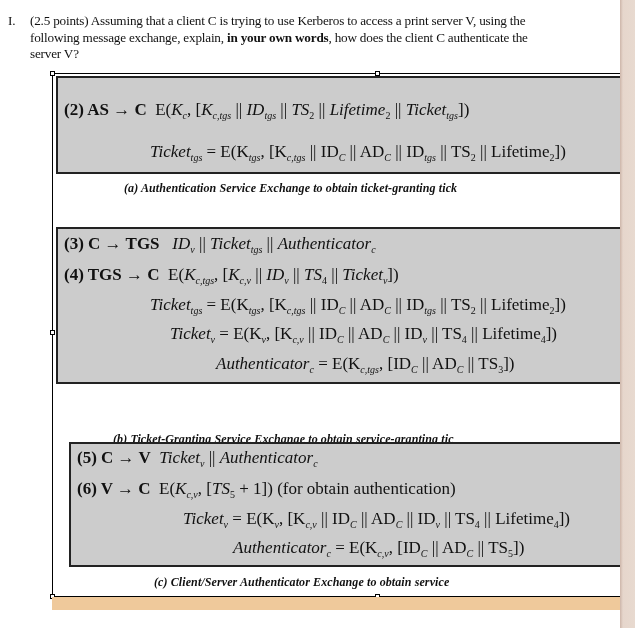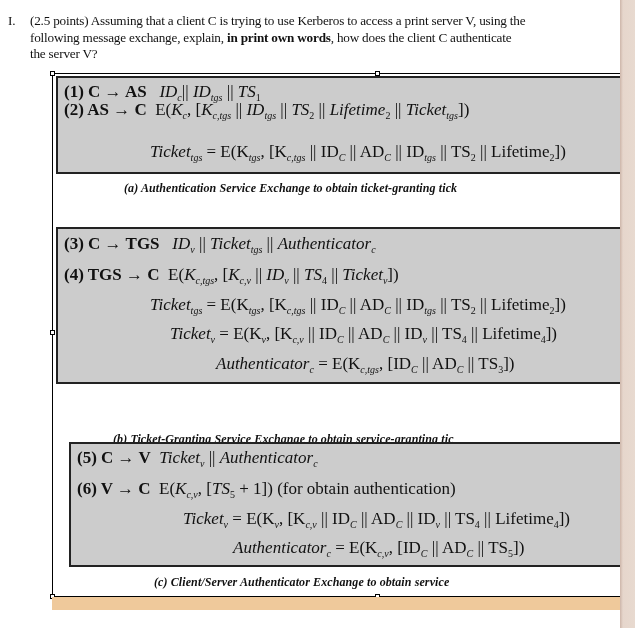--- a/index.html
+++ b/index.html
@@ -44,35 +44,31 @@
   }
   .peach-bar {
     position:absolute; left:52px; top:597px; width:568px; height:13px; background:#efc99b;
   }
 </style>
 </head>
 <body>
 
 <div class="question">
   <span class="num">I.</span>
-  <span class="qtext"><span>(2.5 points) Assuming that a client C is trying to use Kerberos to access a print server V, using the following message exchange, explain, </span><b>in print own words</b><span>, how does the client C authenticate the server V?</span></span>
+  <span class="qtext"><span>(2.5 points) Assuming that a client C is trying to use Kerberos to access a print server V, using the following message exchange, explain, </span><b>in your own words</b><span>, how does the client C authenticate the server V?</span></span>
 </div>
 
 <div class="figure-frame"></div>
 <div class="handle" style="left:50px; top:71px;"></div>
 <div class="handle" style="left:375px; top:71px;"></div>
 <div class="handle" style="left:50px; top:330px;"></div>
 <div class="handle" style="left:50px; top:594px;"></div>
 <div class="handle" style="left:375px; top:594px;"></div>
 
 <div class="box" style="top:76px; height:98px;">
-  <div class="line" style="left:6px; top:4px;">
-    <span class="b">(1) C </span><span class="b">→</span><span class="b"> AS</span>&nbsp;&nbsp;
-    <i>ID</i><sub><i>c</i></sub>|| <i>ID</i><sub><i>tgs</i></sub> || <i>TS</i><sub>1</sub>
-  </div>
   <div class="line" style="left:6px; top:22px;">
     <span class="b">(2) AS </span><span class="b">→</span><span class="b"> C</span>&nbsp;
     E(<i>K</i><sub><i>c</i></sub>, [<i>K</i><sub><i>c,tgs</i></sub> || <i>ID</i><sub><i>tgs</i></sub> || <i>TS</i><sub>2</sub> || <i>Lifetime</i><sub>2</sub> || <i>Ticket</i><sub><i>tgs</i></sub>])
   </div>
   <div class="line" style="left:92px; top:64px;">
     <i>Ticket</i><sub><i>tgs</i></sub> = E(K<sub><i>tgs</i></sub>, [K<sub><i>c,tgs</i></sub> || ID<sub><i>C</i></sub> || AD<sub><i>C</i></sub> || ID<sub><i>tgs</i></sub> || TS<sub>2</sub> || Lifetime<sub>2</sub>])
   </div>
 </div>
 <div class="caption" style="left:124px; top:181px;">(a) Authentication Service Exchange to obtain ticket-granting tick</div>
 

